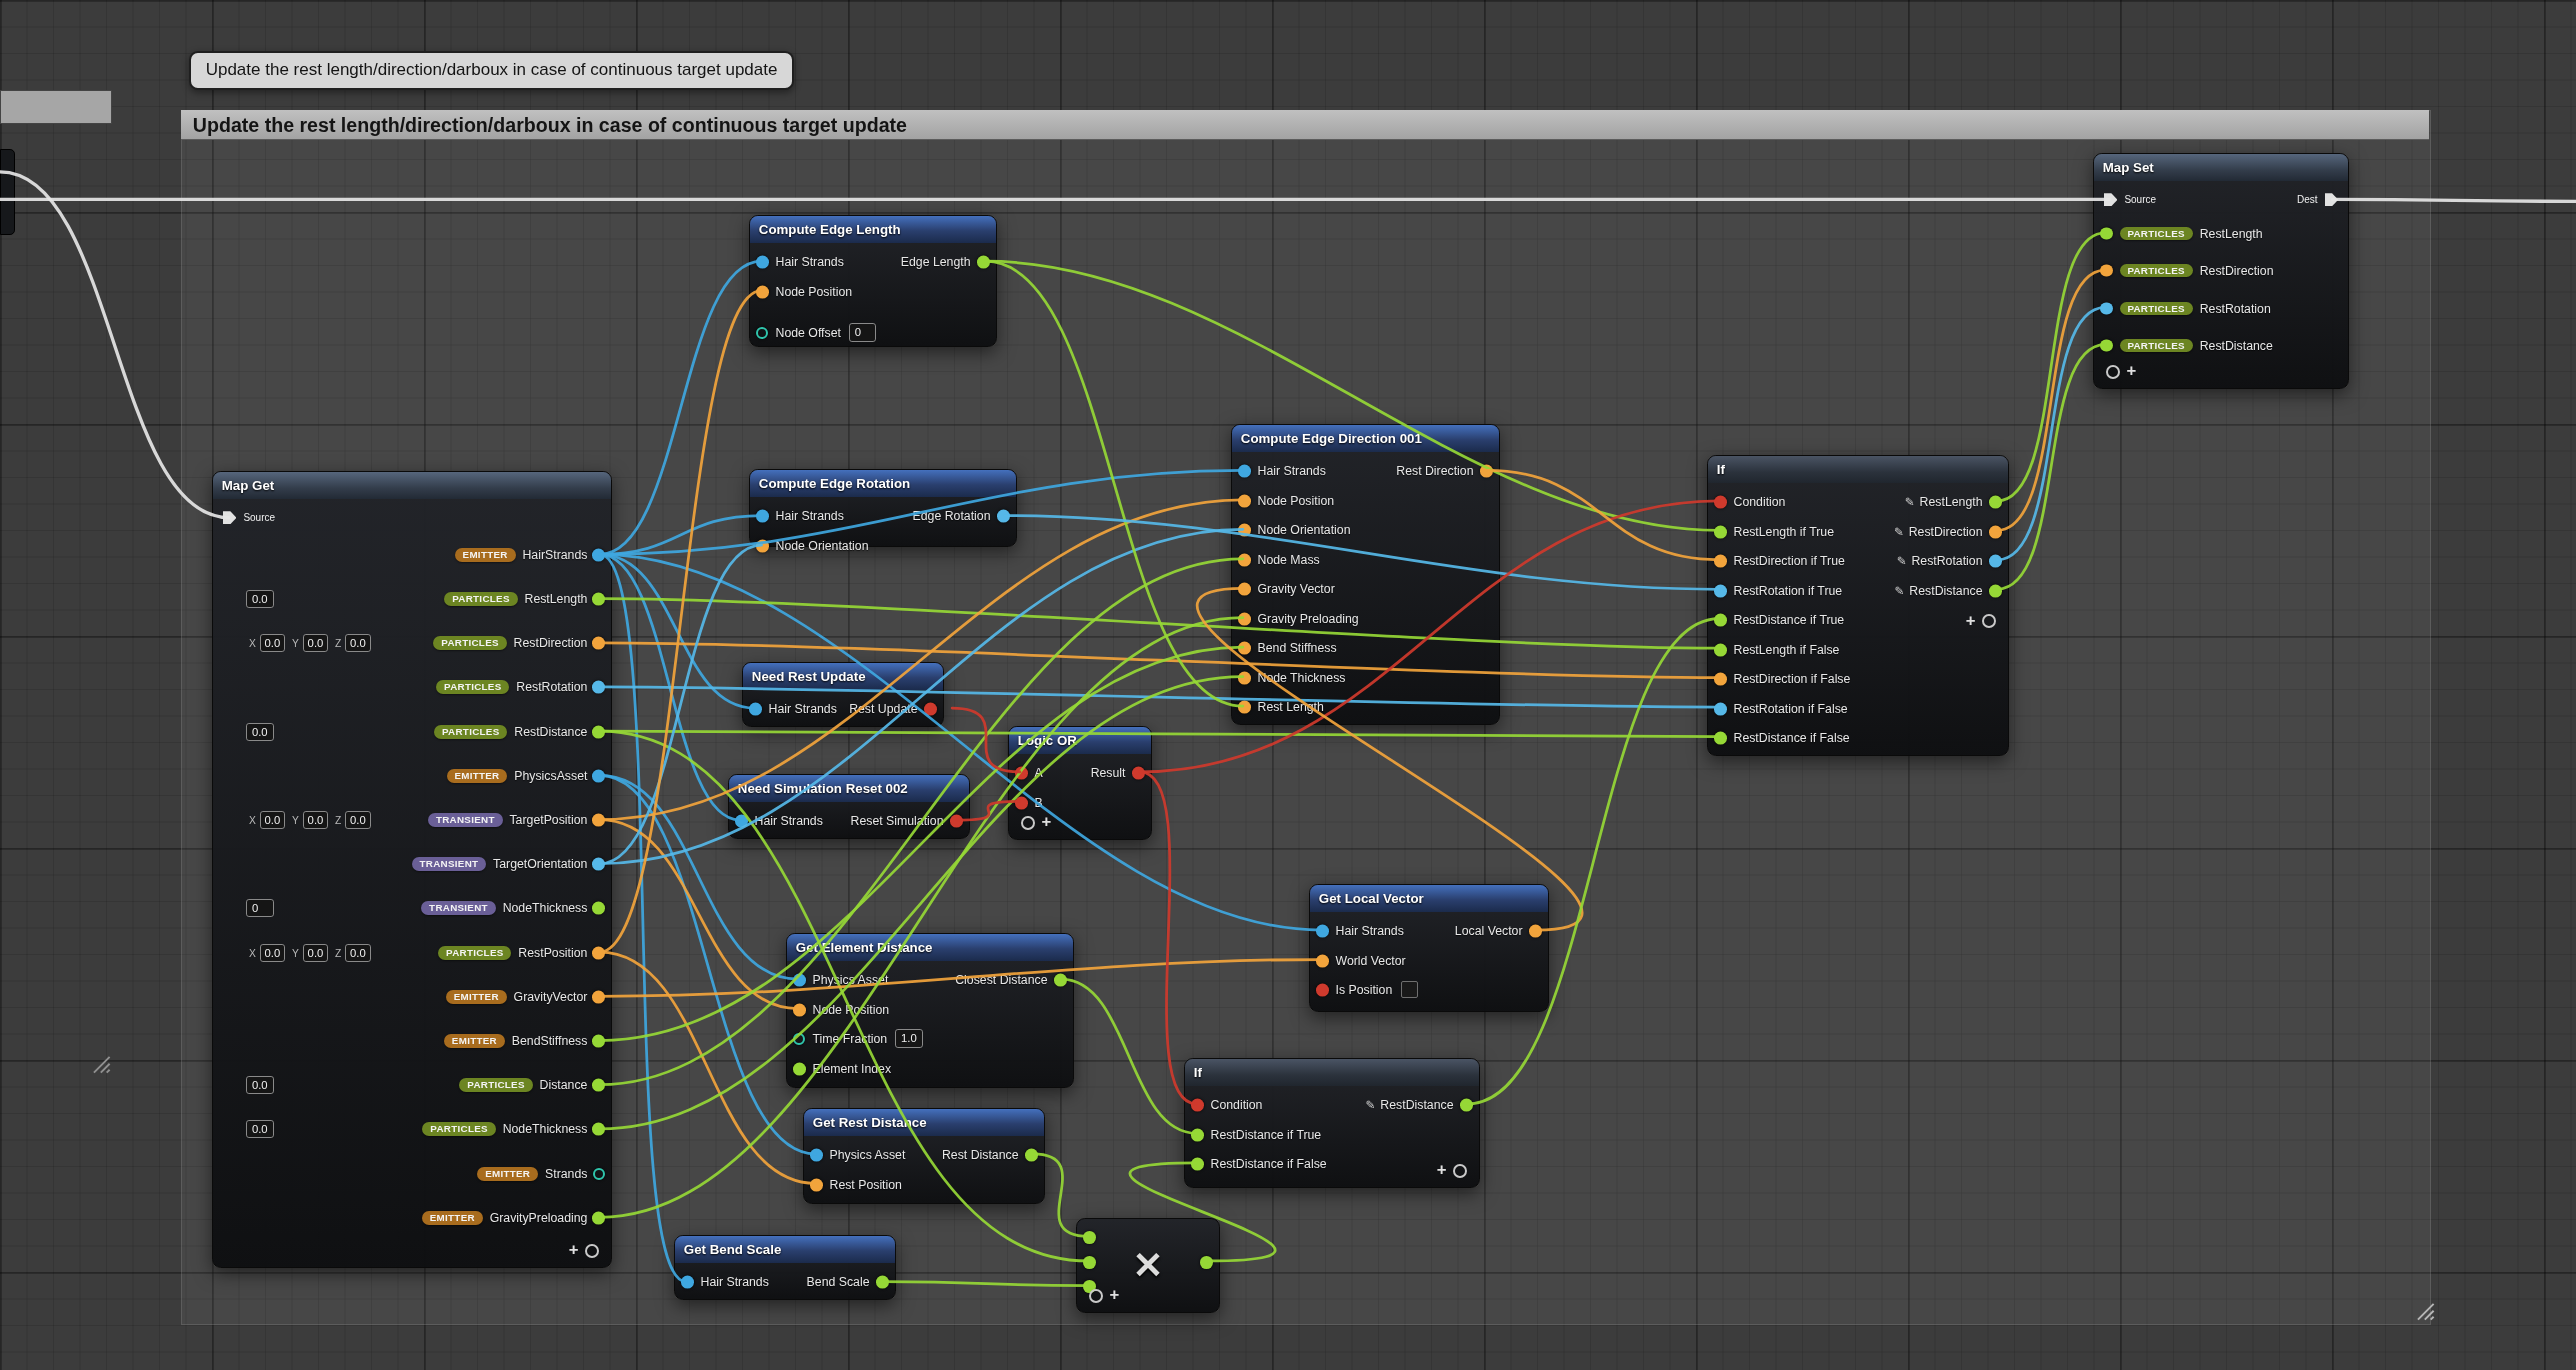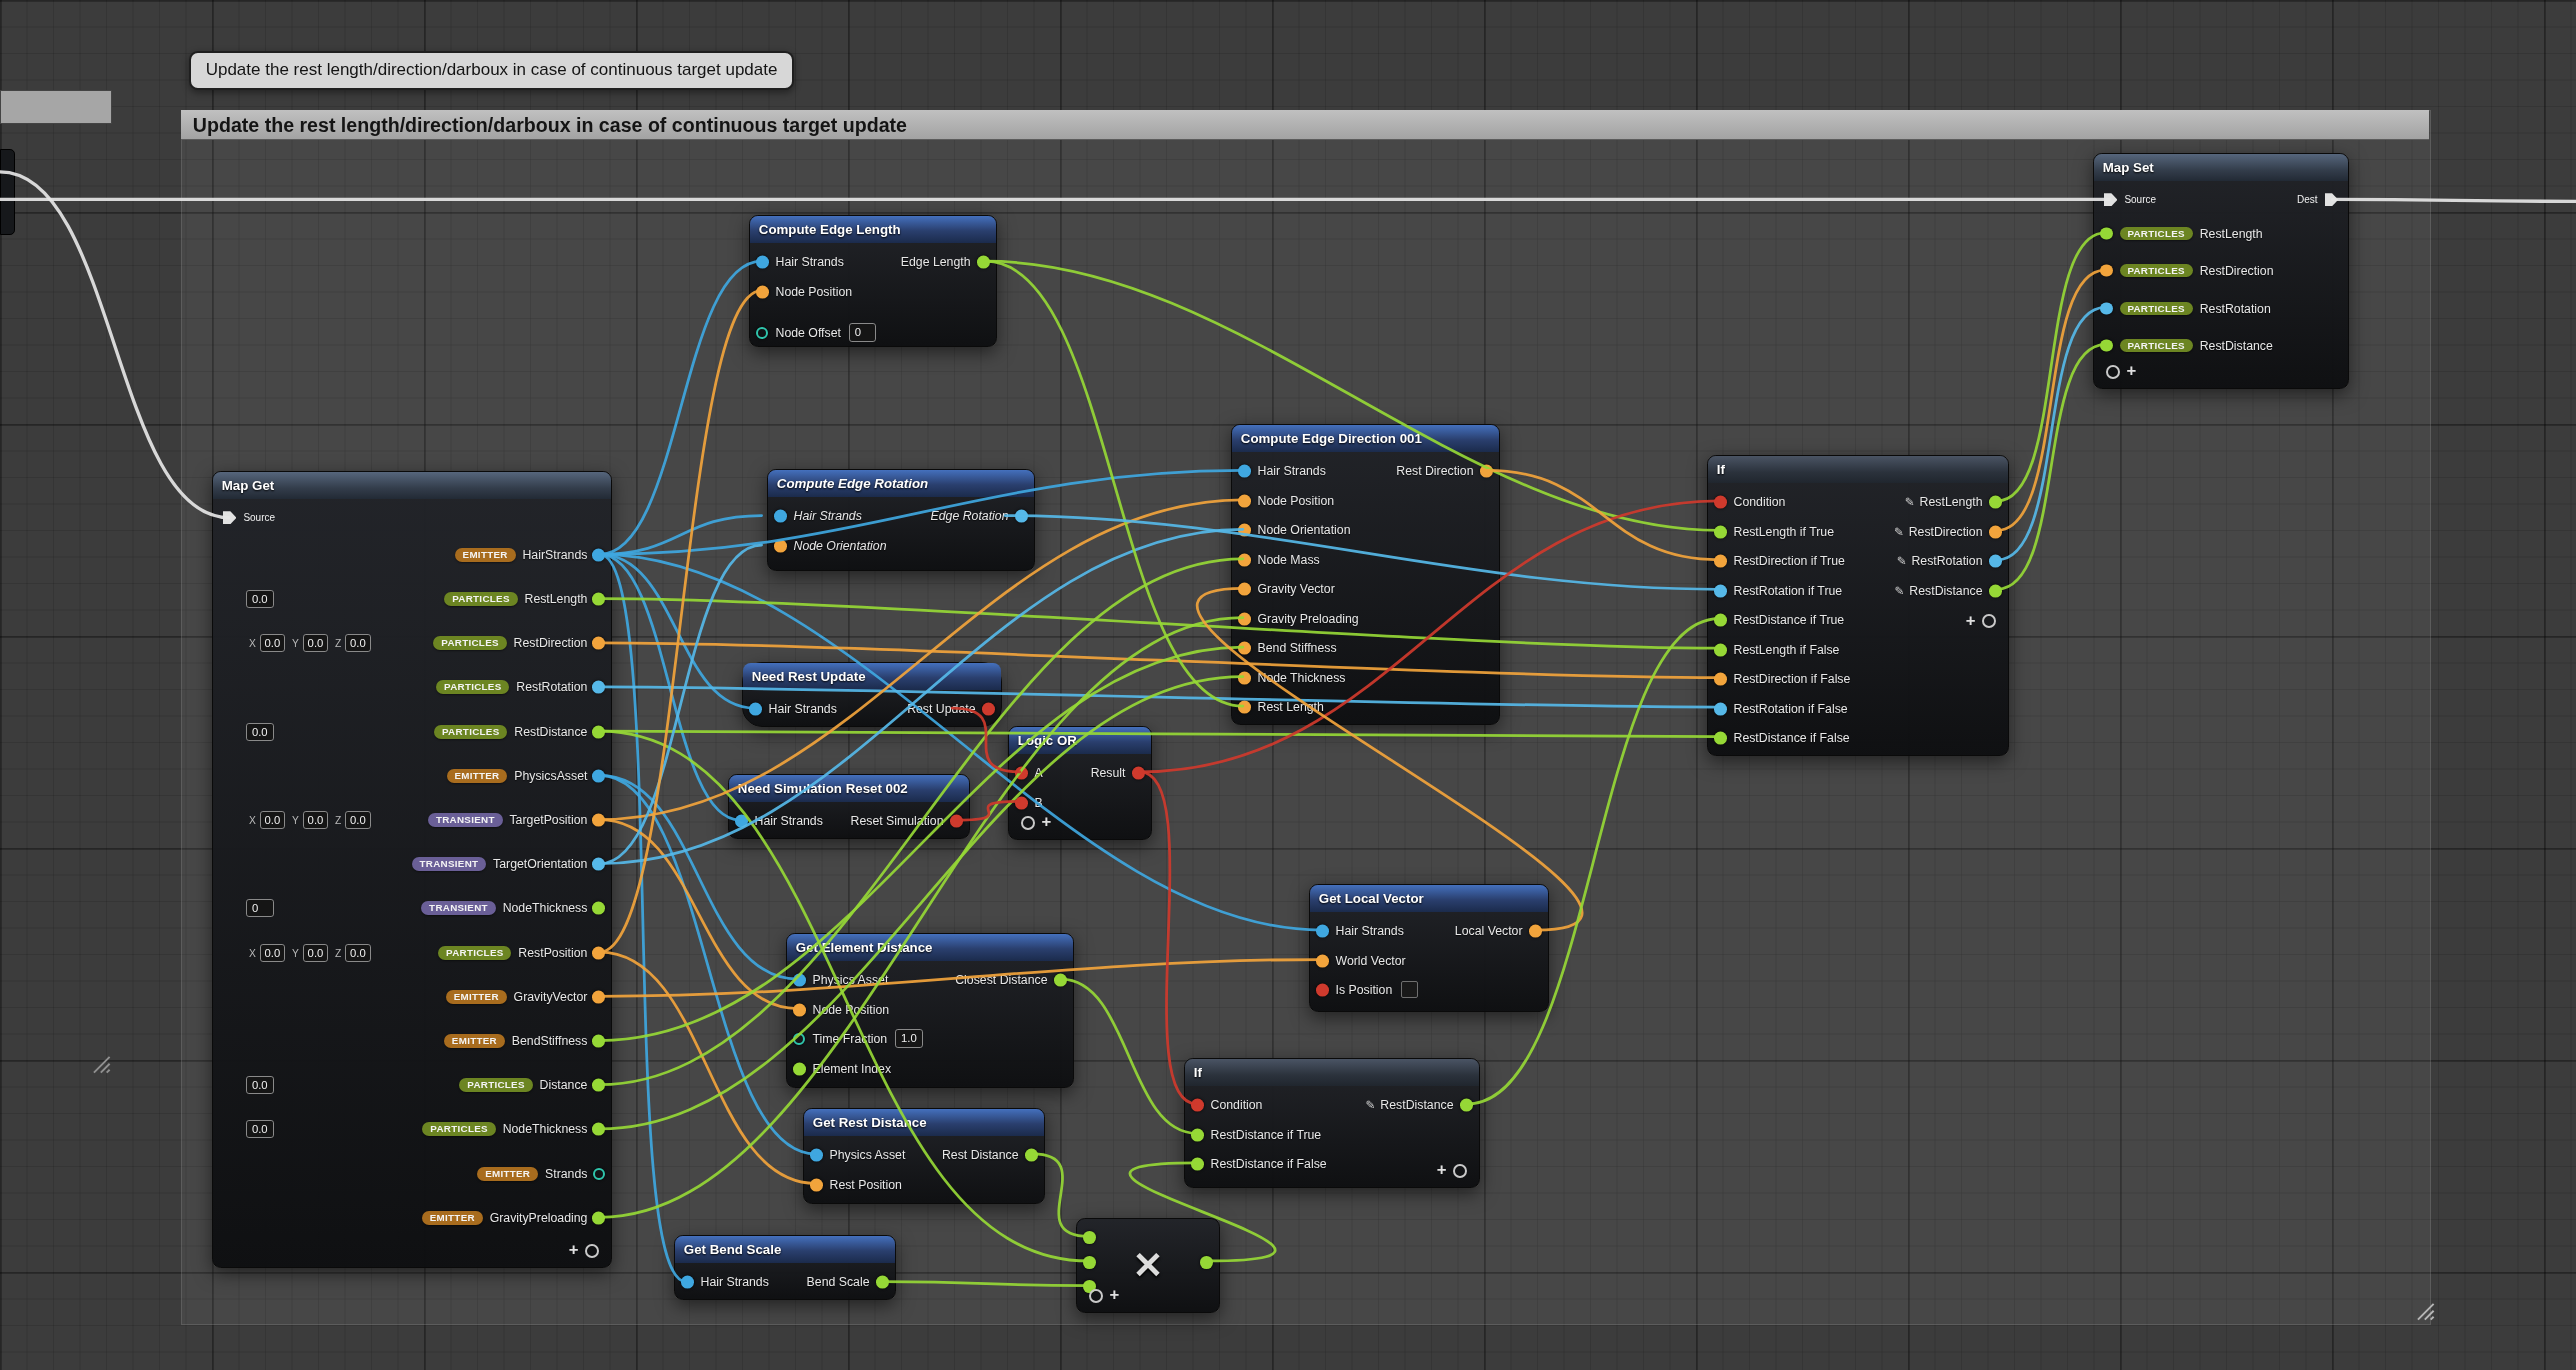--- a/index.html
+++ b/index.html
@@ -260,38 +260,38 @@
         <div class="prow inrow" style="top: 102px; height: 29.5px;">
           <span class="pin in hollow" style="border-color: rgb(47, 197, 172);"></span>
           <span class="plabel in-label">Node Offset</span>
           <span class="vbox" style="margin-left: 7.9px;">0</span>
         </div>
         <div class="prow outrow" style="top: 31px; height: 29.5px;">
           <span class="plabel out-label">Edge Length</span>
           <span class="pin out" style="background: rgb(150, 216, 54);"></span>
         </div>
       </div>
-      <div class="node" style="left: 767px; top: 469px; width: 268px; height: 102px; font-style: italic;">
+      <div class="node" style="left: 749px; top: 469px; width: 268px; height: 78px;">
         <div class="nhead hfunc">
           <span class="ntitle">Compute Edge Rotation</span>
         </div>
         <div class="prow inrow" style="top: 31px; height: 29.5px;">
           <span class="pin in" style="background: rgb(63, 167, 224);"></span>
           <span class="plabel in-label">Hair Strands</span>
         </div>
         <div class="prow inrow" style="top: 61px; height: 29.5px;">
           <span class="pin in" style="background: rgb(242, 164, 60);"></span>
           <span class="plabel in-label">Node Orientation</span>
         </div>
         <div class="prow outrow" style="top: 31px; height: 29.5px;">
           <span class="plabel out-label">Edge Rotation</span>
           <span class="pin out" style="background: rgb(86, 184, 232);"></span>
         </div>
       </div>
-      <div class="node" style="left: 742px; top: 662px; width: 260px; height: 65px; border-radius: 20px;">
+      <div class="node" style="left: 742px; top: 662px; width: 202px; height: 65px;">
         <div class="nhead hfunc">
           <span class="ntitle">Need Rest Update</span>
         </div>
         <div class="prow inrow" style="top: 31px; height: 29.5px;">
           <span class="pin in" style="background: rgb(63, 167, 224);"></span>
           <span class="plabel in-label">Hair Strands</span>
         </div>
         <div class="prow outrow" style="top: 31px; height: 29.5px;">
           <span class="plabel out-label">Rest Update</span>
           <span class="pin out" style="background: rgb(207, 58, 45);"></span>

